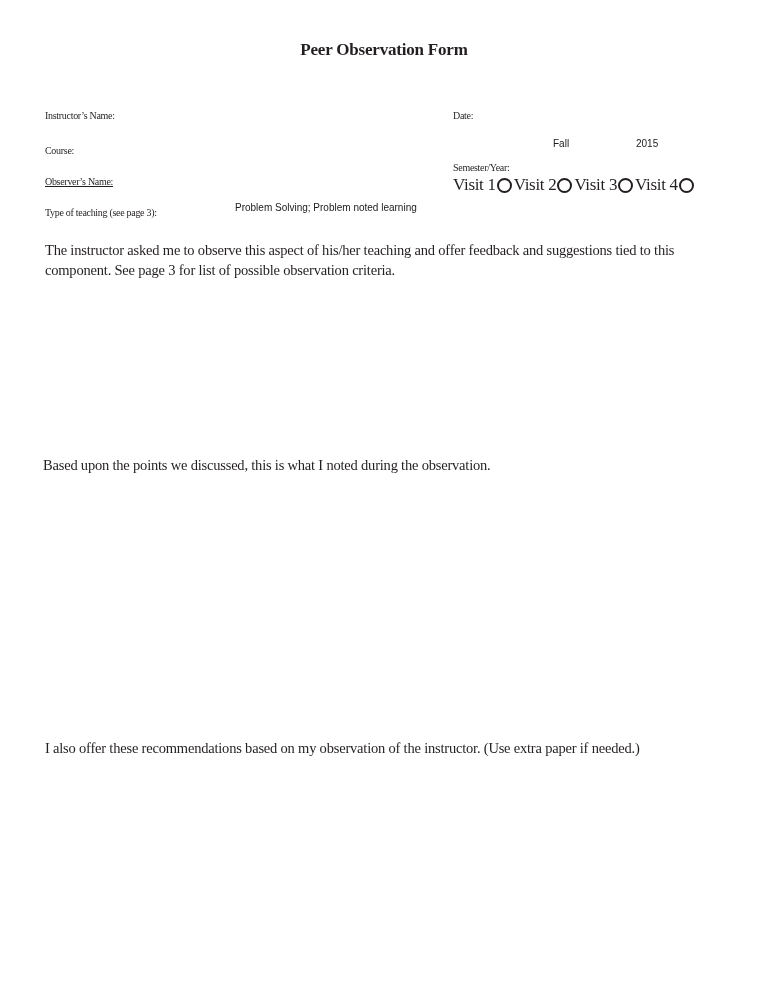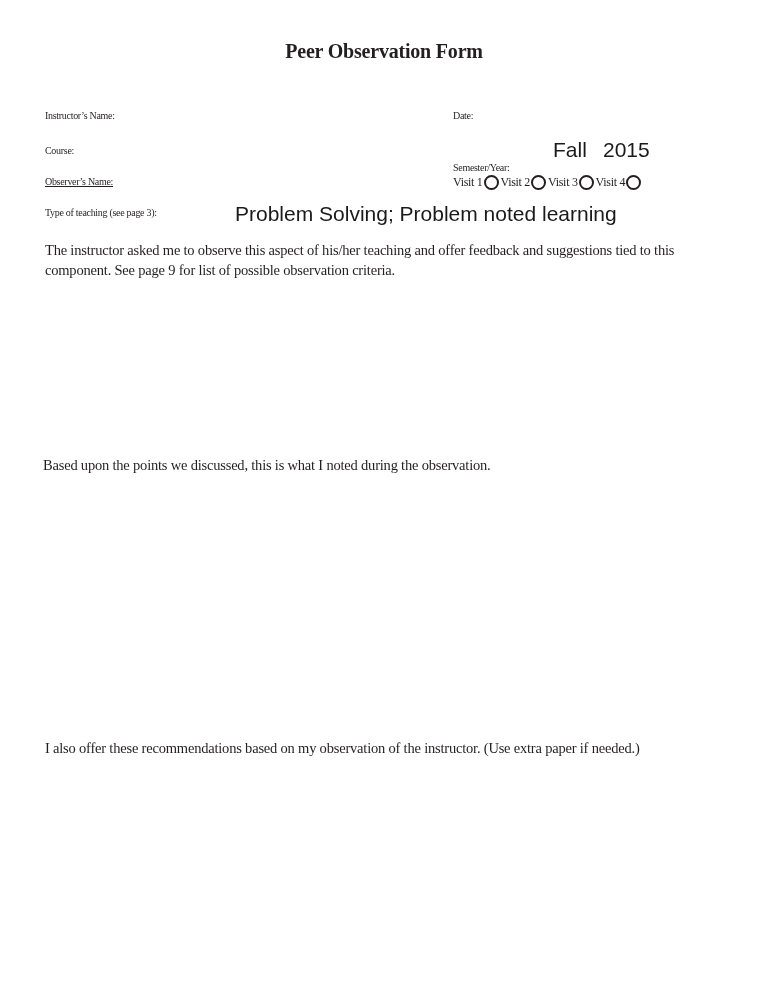--- a/index.html
+++ b/index.html
@@ -13,42 +13,42 @@
       position: relative;
       overflow: hidden;
       font-family: "Liberation Serif", "DejaVu Serif", serif;
       color: #231f20;
     }
     .abs { position: absolute; white-space: nowrap; }
     .title {
       left: 0; width: 768px; top: 40px;
       text-align: center;
       font-weight: bold;
-      font-size: 20px;
+      font-size: 17px;
       letter-spacing: -0.2px;
     }
     .label {
       font-size: 10px;
       letter-spacing: -0.3px;
     }
     .fill {
       font-family: "Liberation Sans", "DejaVu Sans", sans-serif;
-      font-size: 21px;
+      font-size: 10px;
       color: #1a1a1a;
     }
     .para {
       font-size: 14.5px;
       line-height: 20px;
       letter-spacing: -0.2px;
       white-space: normal;
     }
     .visits {
       display: flex;
       align-items: center;
-      font-size: 12px;
+      font-size: 17px;
       letter-spacing: -0.3px;
     }
     .visit {
       display: flex;
       align-items: center;
     }
     .radio {
       display: inline-block;
       width: 11px;
       height: 11px;
@@ -75,21 +75,21 @@
   <div class="abs fill" style="left:175px; top:110px; width:240px; height:20px;"></div>
 
   <div class="abs label" style="left:453px; top:110px;">Date:</div>
   <div class="abs fill" style="left:495px; top:110px; width:220px; height:20px;"></div>
 
   <div class="abs label" style="left:45px; top:145px;">Course:</div>
   <div class="abs fill" style="left:100px; top:145px; width:315px; height:20px;"></div>
 
   <div class="abs label" style="left:453px; top:162px;">Semester/Year:</div>
   <div class="abs fill" style="left:553px; top:138px;">Fall</div>
-  <div class="abs fill" style="left:603px; top:138px;">2015</div>
+  <div class="abs fill" style="left:636px; top:138px;">2015</div>
 
   <div class="abs label" style="left:45px; top:176px;text-decoration:underline;">Observer’s Name:</div>
   <div class="abs fill" style="left:170px; top:176px; width:245px; height:20px;"></div>
 
   <div class="abs visits" style="left:453px; top:175px;">
     <div class="visit">
       <span>Visit 1</span>
       <span class="radio"></span>
     </div>
     <div class="visit">
@@ -102,21 +102,21 @@
     </div>
     <div class="visit">
       <span>Visit 4</span>
       <span class="radio"></span>
     </div>
   </div>
 
   <div class="abs label" style="left:45px; top:207px;">Type of teaching (see page 3):</div>
   <div class="abs fill" style="left:235px; top:202px;">Problem Solving; Problem noted learning</div>
 
-  <div class="abs para" style="left:45px; top:240px; width:690px;">The instructor asked me to observe this aspect of his/her teaching and offer feedback and suggestions tied to this component. See page 9 for list of possible observation criteria.</div>
+  <div class="abs para" style="left:45px; top:240px; width:690px;">The instructor asked me to observe this aspect of his/her teaching and offer feedback and suggestions tied to this component. See page 3 for list of possible observation criteria.</div>
   <div class="answer-area" style="top:285px; height:160px;"></div>
 
   <div class="abs para" style="left:43px; top:455px;">Based upon the points we discussed, this is what I noted during the observation.</div>
   <div class="answer-area" style="top:482px; height:235px;"></div>
 
   <div class="abs para" style="left:45px; top:730px;margin-top:8px;">I also offer these recommendations based on my observation of the instructor. (Use extra paper if needed.)</div>
   <div class="answer-area" style="top:757px; height:220px;"></div>
 
 </div>
 

